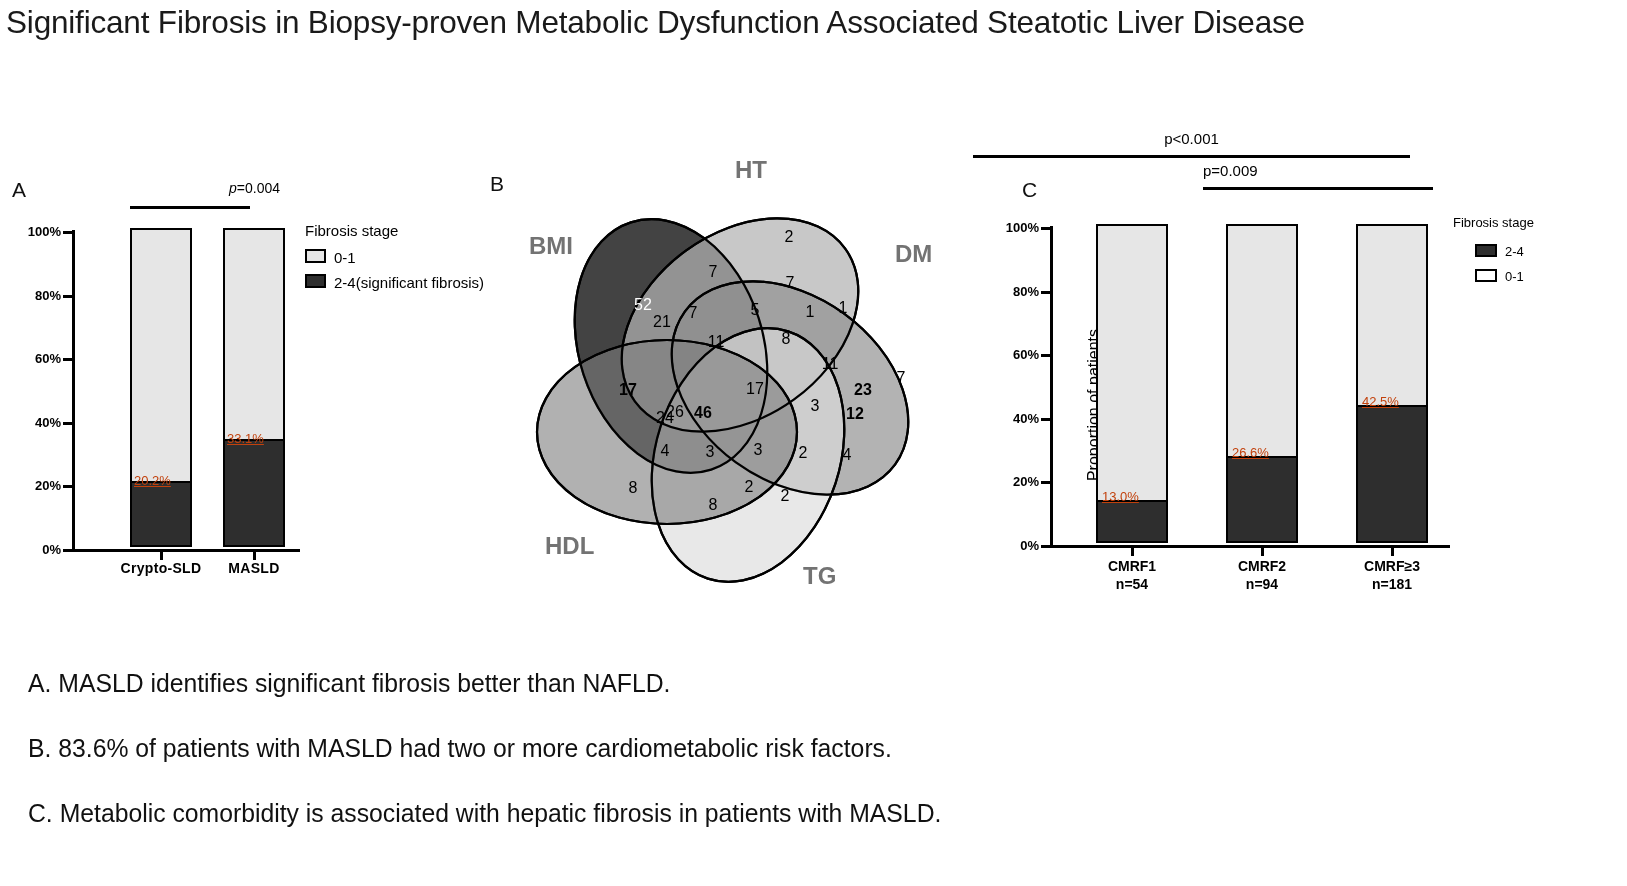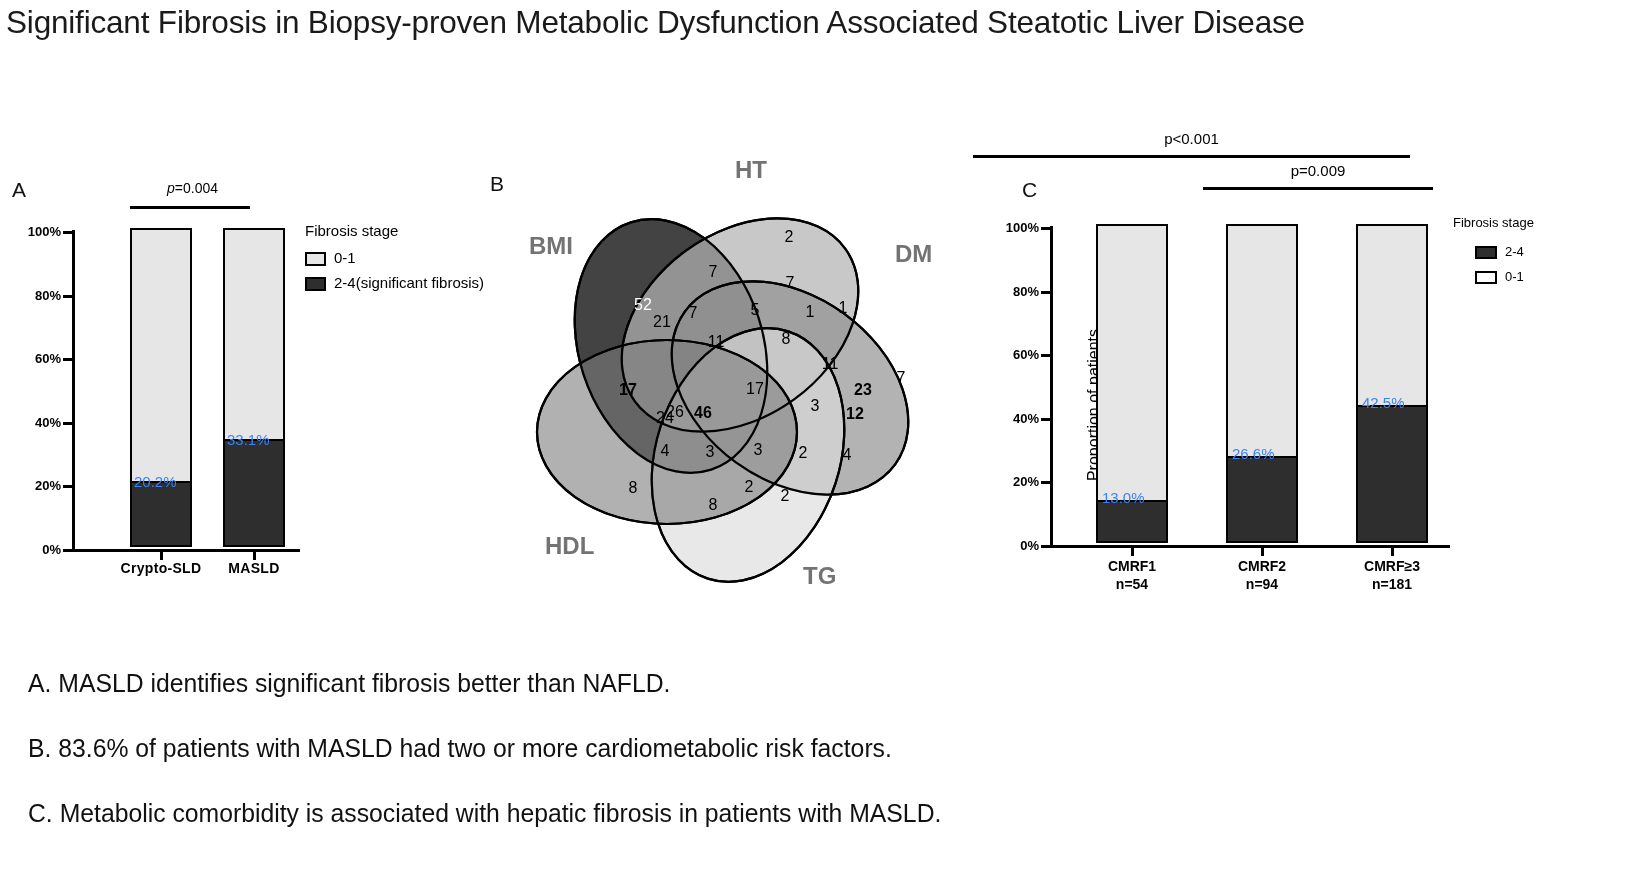--- a/index.html
+++ b/index.html
@@ -75,49 +75,50 @@
   }
   .bar-dark {
     position: absolute;
     left: 0; bottom: 0; width: 100%;
     background: #2e2e2e;
     border-top: 2.5px solid #000;
   }
   .bar-pct {
     position: absolute;
     left: 4px;
-    font-size: 15px;
-    color: #3b82f6;
-    white-space: nowrap;
+    font-size: 13px;
+    color: #c2410c;
+    white-space: nowrap;
+    text-decoration: underline;
   }
   .xcat {
     position: absolute;
     top: 330px;
     font-size: 14px;
     font-weight: bold;
     color: #000;
     white-space: nowrap;
     transform: translateX(-50%);
     letter-spacing: 0.3px;
   }
   .xtick { position: absolute; top: 322px; width: 3px; height: 8px; background: #000; }
 
   
   #a-sig { position: absolute; left: 105px; top: 20px; width: 175px; }
   #a-sig .sig-line { position: absolute; left: 25px; top: 26px; width: 120px; height: 3px; background: #000; }
   #a-sig .sig-label {
     position: absolute; left: 0; top: 0; width: 175px;
-    text-align: center; font-size: 14px; color: #000; white-space: nowrap;
+    text-align: right; font-size: 14px; color: #000; white-space: nowrap;
   }
   .ital { font-style: italic; }
 
   
   #a-legend { position: absolute; left: 305px; top: 62px; width: 200px; }
   .leg-title { font-size: 15px; color: #000; margin-bottom: 10px; white-space: nowrap; }
-  .leg-row { display: flex; align-items: flex-end; margin-bottom: 8px; white-space: nowrap; }
+  .leg-row { display: flex; align-items: flex-start; margin-bottom: 8px; white-space: nowrap; }
   .leg-swatch {
     width: 21px; height: 14px;
     border: 2px solid #000;
     margin-right: 8px;
     flex: 0 0 auto;
   }
   .sw-light { background: #e6e6e6; }
   .sw-dark  { background: #2e2e2e; }
   .sw-white { background: #ffffff; }
   .leg-text { font-size: 15px; color: #000; }
@@ -185,21 +186,21 @@
     text-align: center;
     transform: translateX(-50%);
     white-space: nowrap;
     line-height: 18px;
   }
   #c-sig1 { position: absolute; left: 33px; top: 0px; width: 437px; }
   #c-sig1 .sig-line { position: absolute; left: 0px; top: 25px; width: 437px; height: 3px; background: #000; }
   #c-sig1 .sig-label { position: absolute; left: 0; top: 0px; width: 437px; text-align: center; font-size: 15px; color: #000; }
   #c-sig2 { position: absolute; left: 263px; top: 32px; width: 230px; }
   #c-sig2 .sig-line { position: absolute; left: 0px; top: 25px; width: 230px; height: 3px; background: #000; }
-  #c-sig2 .sig-label { position: absolute; left: 0; top: 0px; width: 230px; text-align: center; font-size: 15px; color: #000; }
+  #c-sig2 .sig-label { position: absolute; left: 0; top: 0px; width: 230px; font-size: 15px; color: #000; }
   #c-legend { position: absolute; left: 513px; top: 85px; width: 180px; }
   #c-legend .leg-title { font-size: 13px; margin-bottom: 14px; }
   #c-legend .leg-row { margin-bottom: 10px; margin-left: 22px; }
   #c-legend .leg-swatch { width: 22px; height: 13px; }
   #c-legend .leg-text { font-size: 13px; }
 
   
   #captions { position: absolute; left: 28px; top: 668px; width: 1400px; }
   .caption {
     font-size: 25px;

